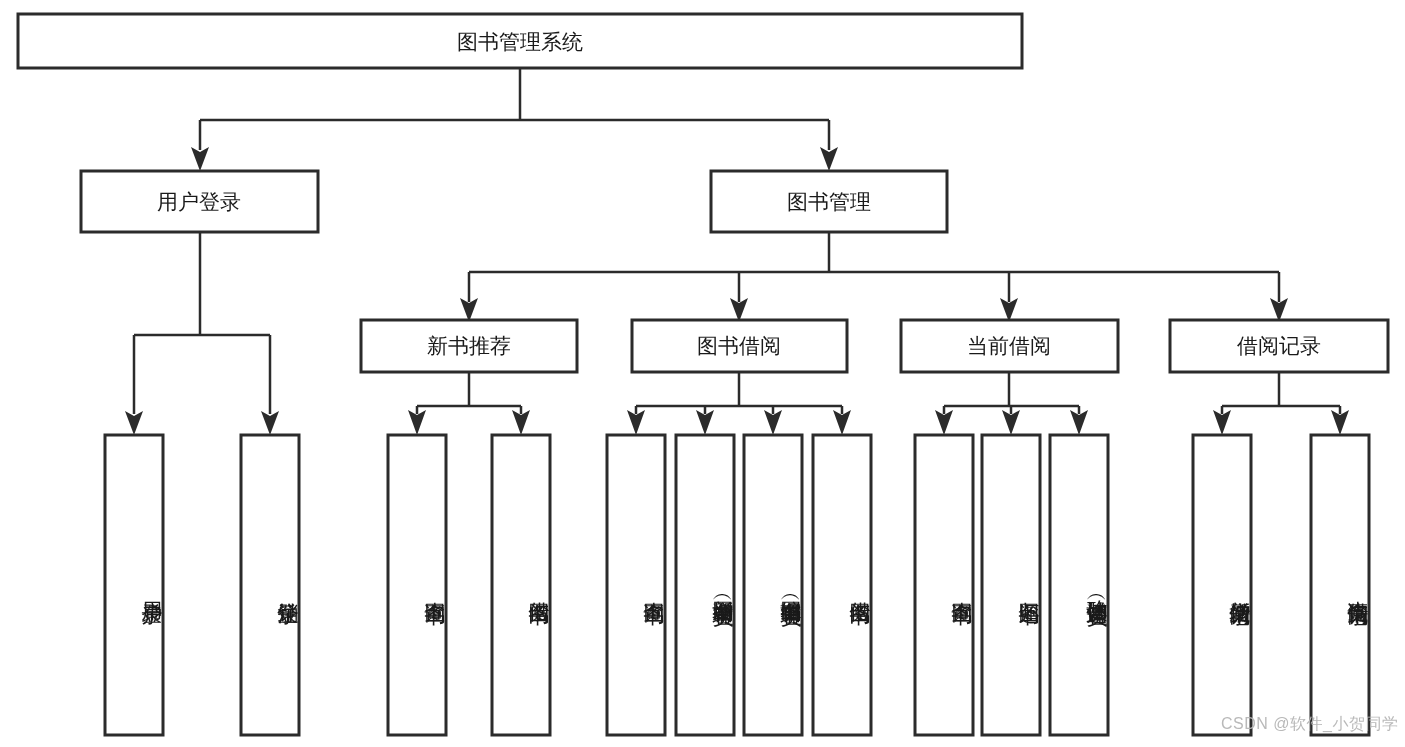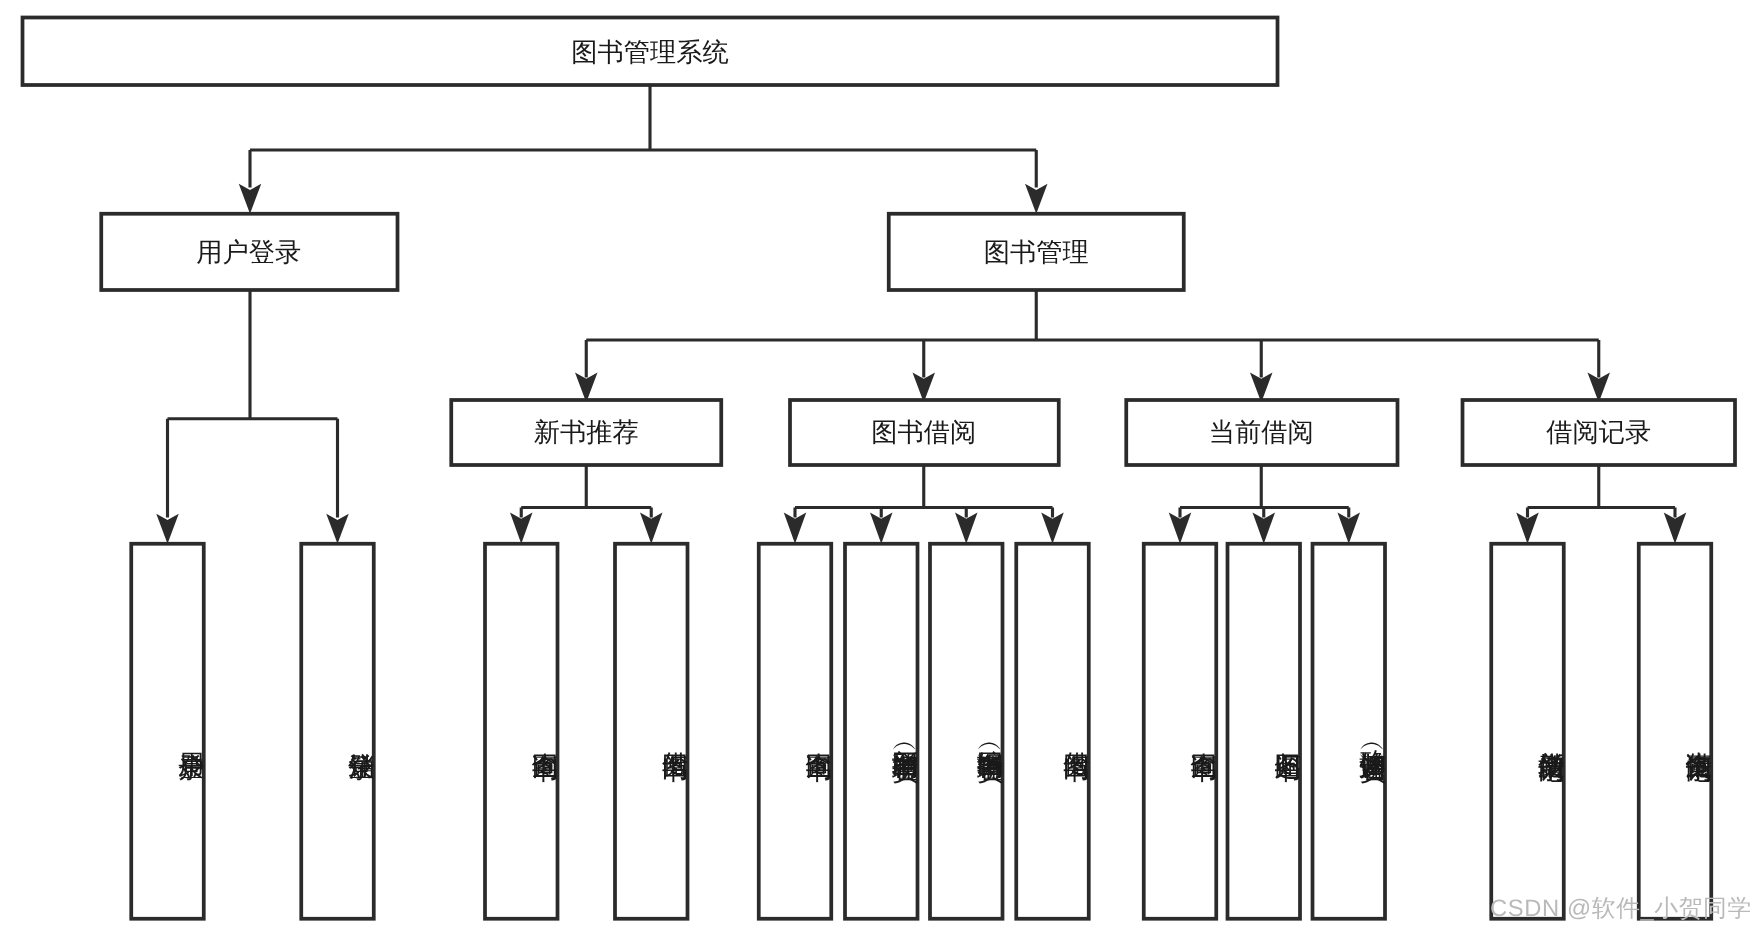--- a/index.html
+++ b/index.html
@@ -34,24 +34,25 @@
     box-sizing:border-box;
   }
   .leaf-cell{
     position:absolute;
     display:flex;align-items:flex-start;justify-content:center;
     pointer-events:none;
   }
   .watermark{
     position:absolute;
     font-family:"Liberation Sans","DejaVu Sans",sans-serif;
-    font-size:19px;
+    font-size:16px;
     color:#b9b9b9;
     white-space:nowrap;
     letter-spacing:0.5px;
+    padding-left:29px;
   }
 </style>
 </head>
 <body>
 
 <svg id="diagram" viewBox="0 0 1405 747">
   <defs>
     <marker id="arw" viewBox="0 0 12 14" refX="6" refY="13" markerWidth="12" markerHeight="14" orient="auto-start-reverse" markerUnits="userSpaceOnUse">
       <path d="M6 14 L0 0 L6 3 L12 0 Z" class="arrow-head"></path>
     </marker>

